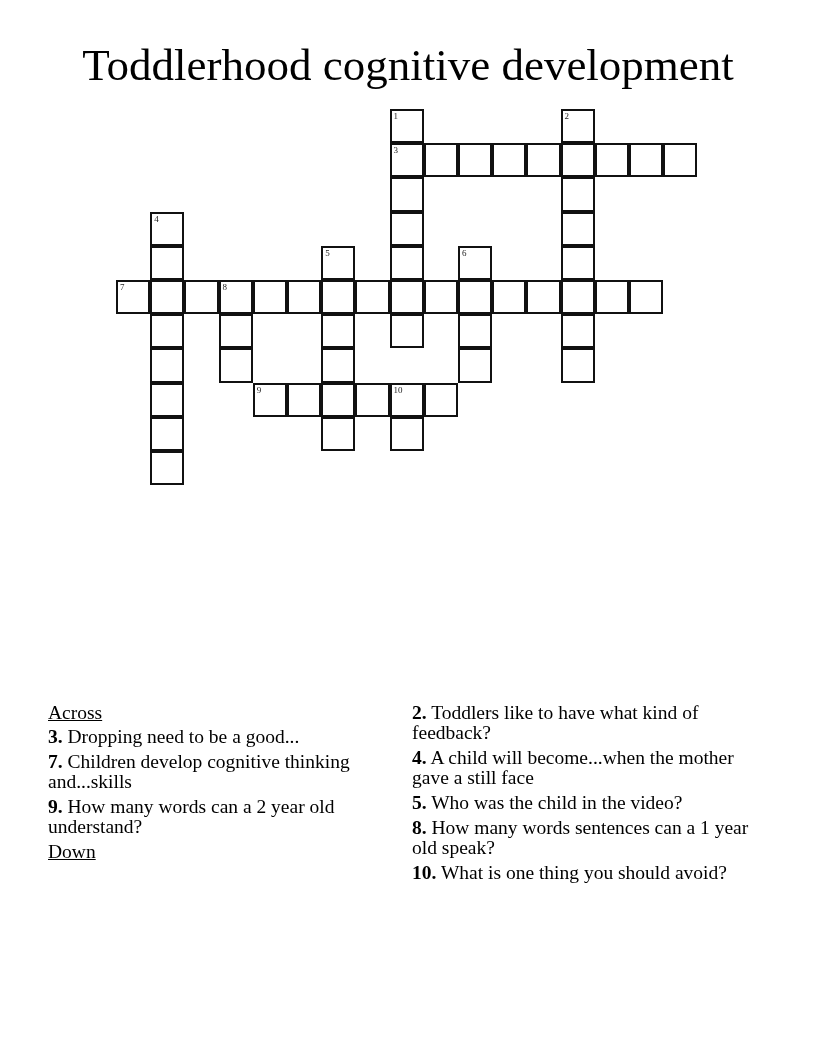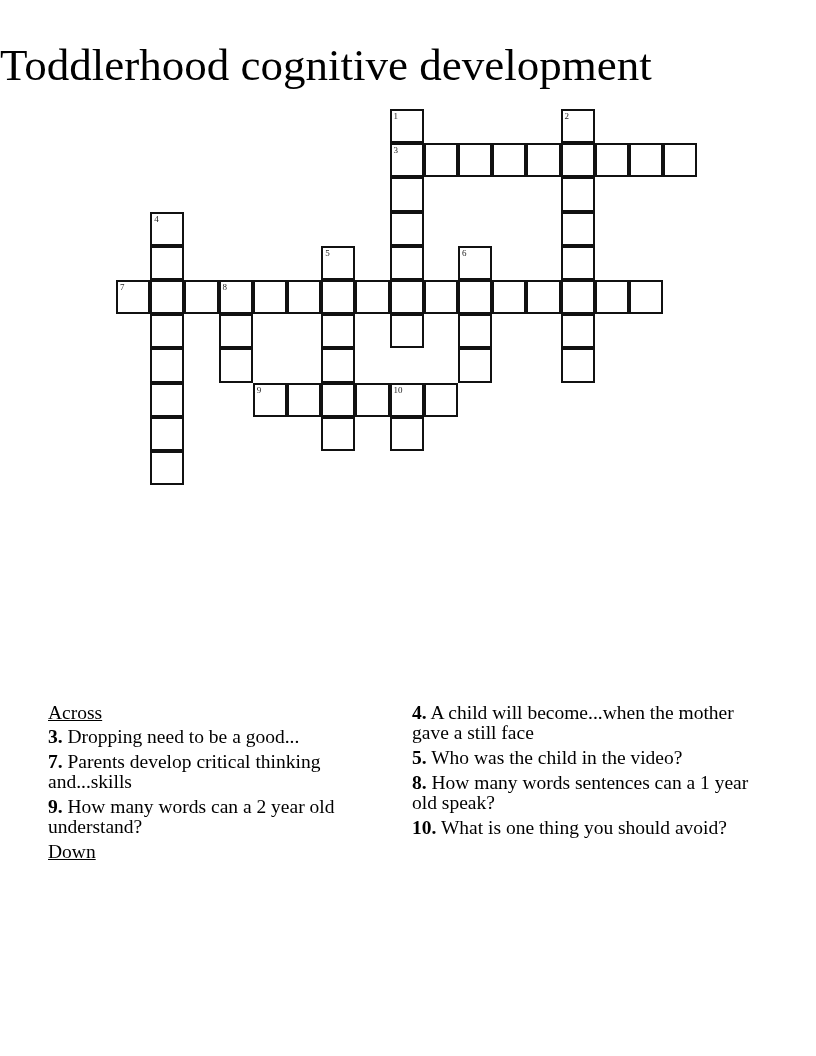--- a/index.html
+++ b/index.html
@@ -1,18 +1,18 @@
 <!DOCTYPE html>
 <html><head>
   <meta charset="utf-8">
   <style>
     html, body { margin: 0; padding: 0; background: #ffffff; }
     body { width: 816px; height: 1056px; position: relative; overflow: hidden;
            font-family: "Liberation Serif", "DejaVu Serif", serif; color: #000; }
-    .title { position: absolute; top: 38px; left: 0; width: 816px; 
+    .title { position: absolute; top: 38px; left: 0; width: 816px; text-align: center;
              font-size: 45px; line-height: 54px; font-weight: normal; margin: 0; }
     .grid { position: absolute; left: 117px; top: 110px; width: 600px; height: 400px; }
     .cell { position: absolute; width: 34.2px; height: 34.2px; box-sizing: border-box;
             border: 2px solid #111; background: #fff; margin-left: -1px; margin-top: -1px; }
     .cell .num { position: absolute; top: 1px; left: 2px; font-size: 9px; line-height: 9px; color: #222; }
     .clues { position: absolute; top: 703px; font-size: 19.5px; line-height: 20px; }
     .clues.left { left: 48px; width: 345px; }
     .clues.right { left: 412px; width: 345px; }
     .heading { font-weight: normal; text-decoration: underline; margin-bottom: 4px; }
     .clue { margin-bottom: 5px; }
@@ -101,23 +101,24 @@
     <div class="cell" style="left: 273.6px; top: 273.6px;">
       <span class="num">10</span>
     </div>
     <div class="cell" style="left: 307.8px; top: 273.6px;"></div>
     <div class="cell" style="left: 273.6px; top: 307.8px;"></div>
   </div>
 
 <div class="clues left">
   <div class="heading">Across</div>
   <div class="clue"><b>3.</b> <span>Dropping need to be a good...</span></div>
-  <div class="clue"><b>7.</b> <span>Parents develop critical thinking and...skills</span></div>
+  <div class="clue"><b>7.</b> <span>Children develop cognitive thinking and...skills</span></div>
   <div class="clue"><b>9.</b> <span>How many words can a 2 year old understand?</span></div>
   <div class="heading">Down</div>
 </div>
 
 <div class="clues right">
+  <div class="clue"><b>2.</b> <span>Toddlers like to have what kind of feedback?</span></div>
   <div class="clue"><b>4.</b> <span>A child will become...when the mother gave a still face</span></div>
   <div class="clue"><b>5.</b> <span>Who was the child in the video?</span></div>
   <div class="clue"><b>8.</b> <span>How many words sentences can a 1 year old speak?</span></div>
   <div class="clue"><b>10.</b> <span>What is one thing you should avoid?</span></div>
 </div>
 
 </body></html>

